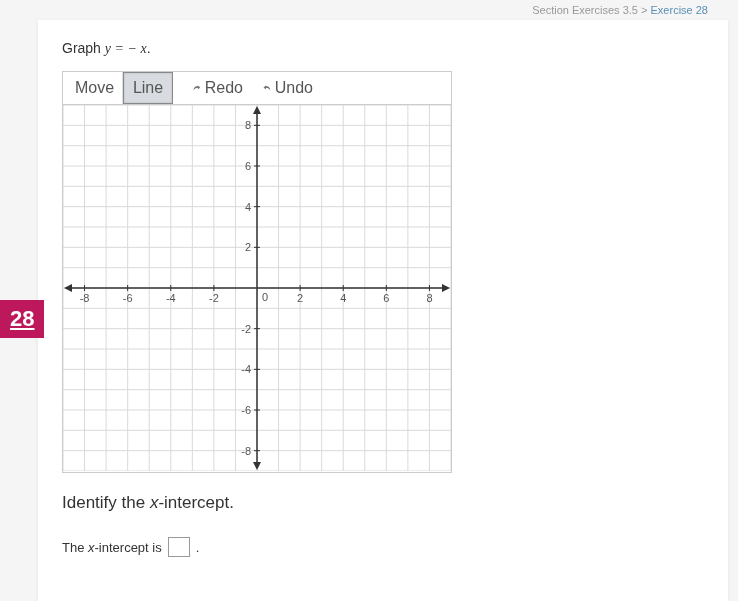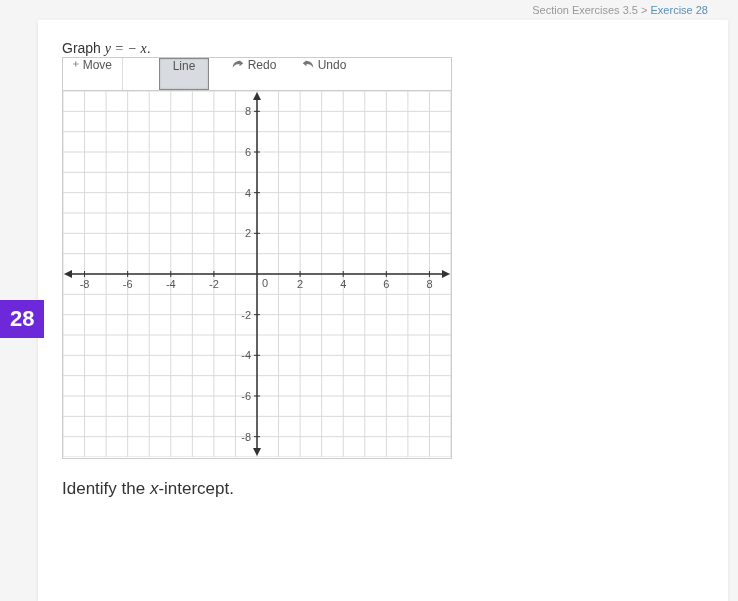--- a/index.html
+++ b/index.html
@@ -26,58 +26,60 @@
       right: 10px;
       bottom: 0;
       background: #fff;
       box-shadow: 0 1px 4px rgba(0,0,0,0.08);
       padding: 20px 24px;
     }
     .question-number {
       position: absolute;
       top: 300px;
       left: 0;
-      background: #6d28d9;
+      background: #be185d;
       color: #fff;
       font-size: 22px;
       font-weight: bold;
       padding: 6px 10px;
       z-index: 10;
+      text-decoration: underline;
     }
     .prompt {
       font-size: 14px;
       color: #333;
+      margin-bottom: 14px;
     }
     .prompt .var { font-style: italic; font-family: 'Times New Roman', serif; }
     .toolbar {
       display: flex;
       align-items: stretch;
       border: 1px solid #ccc;
       width: 390px;
       background: #fff;
       height: 34px;
     }
     .tool-btn {
       display: flex;
+      align-items: center;
       justify-content: center;
       gap: 4px;
-      font-size: 12px;
+      font-size: 16px;
       color: #555;
       border-right: 1px solid #ddd;
       padding: 0 10px;
       cursor: pointer;
       background: #fff;
     }
     .tool-btn.move { width: 60px; }
     .tool-btn.line {
       width: 50px;
       background: #d8dce0;
       border: 1px solid #888;
       box-shadow: inset 0 0 2px rgba(0,0,0,0.2);
-      margin-left: 36px;
     }
     .tool-btn.spacer { flex: 0 0 10px; border-right: none; padding: 0; }
     .tool-btn.undo, .tool-btn.redo, .tool-btn.reset { width: 70px; border-right: none; }
     .tool-btn svg { width: 12px; height: 12px; }
     .graph-wrap {
       width: 390px;
       height: 368px;
       border: 1px solid #ccc;
       border-top: none;
       position: relative;
@@ -228,14 +230,21 @@
         <text x="188" y="65" font-size="11" fill="#555" text-anchor="end">6</text>
         <line x1="191" y1="20.333333333333314" x2="197" y2="20.333333333333314" stroke="#333" stroke-width="1"></line>
         <text x="188" y="24.333333333333314" font-size="11" fill="#555" text-anchor="end">8</text>
       </svg>
   </div>
 
   <div class="sub-prompt">
     <span>Identify the </span><span class="var">x</span><span>-intercept.</span>
   </div>
 
+  <div class="answer-line">
+    <span>
+      <span>The </span><span class="var">x</span><span>-intercept is</span>
+    </span>
+    <span class="answer-box"></span>
+      <span>.</span>
+  </div>
 
 </div>
 
 </body></html>

